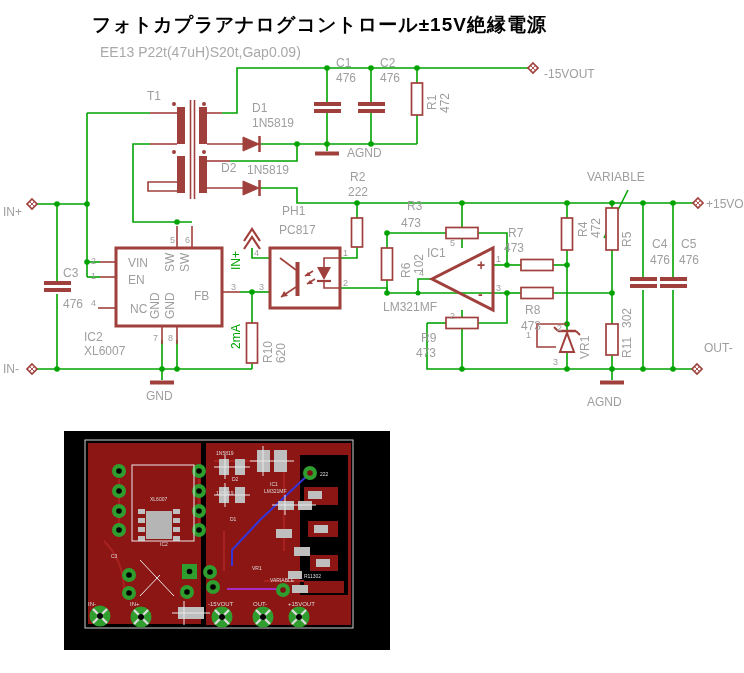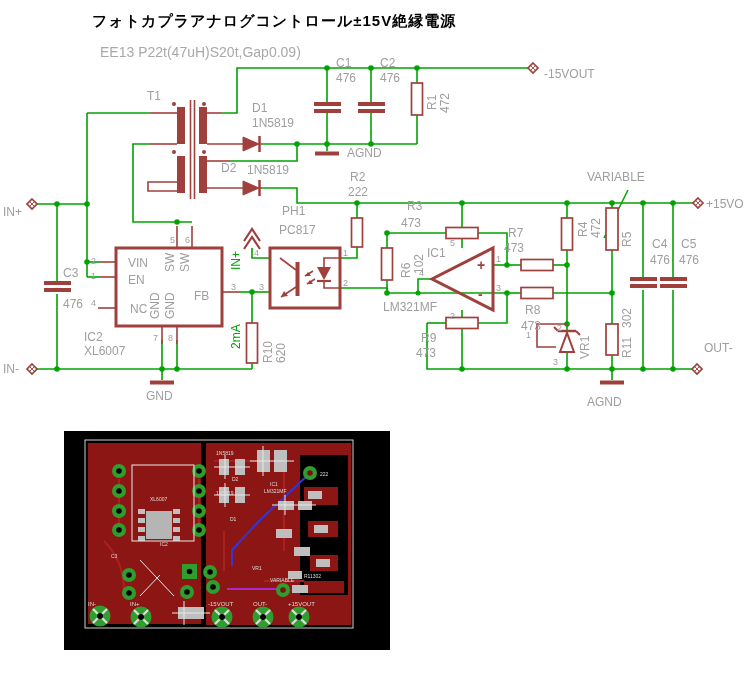--- a/index.html
+++ b/index.html
@@ -1,18 +1,18 @@
 <!DOCTYPE html>
 <html><head>
 <meta charset="utf-8">
 <style>
   html,body{margin:0;padding:0;background:#fff;}
   .stage{position:relative;width:744px;height:673px;background:#ffffff;overflow:hidden;
          font-family:"Liberation Sans",sans-serif;}
-  .title{position:absolute;left:92px;top:12px;font-size:15px;font-weight:bold;color:#000;
+  .title{position:absolute;left:92px;top:12px;font-size:19px;font-weight:bold;color:#000;
          letter-spacing:1px;white-space:nowrap;text-align:right;}
   .subtitle{position:absolute;left:100px;top:44px;font-size:14px;color:#A9A9A9;white-space:nowrap;text-align:right;}
   svg text{font-family:"Liberation Sans",sans-serif;}
   .lbl{fill:#9E9E9E;font-size:12px;}
   .pin{fill:#9E9E9E;font-size:9px;}
   .grn{fill:#00A300;font-size:12px;}
   .opsign{fill:#A0403C;font-size:14px;font-weight:bold;}
   .pcbtxt{fill:#DCDCDC;font-size:6px;}
   .pcbtxt5{fill:#DCDCDC;font-size:5px;}
 </style>

